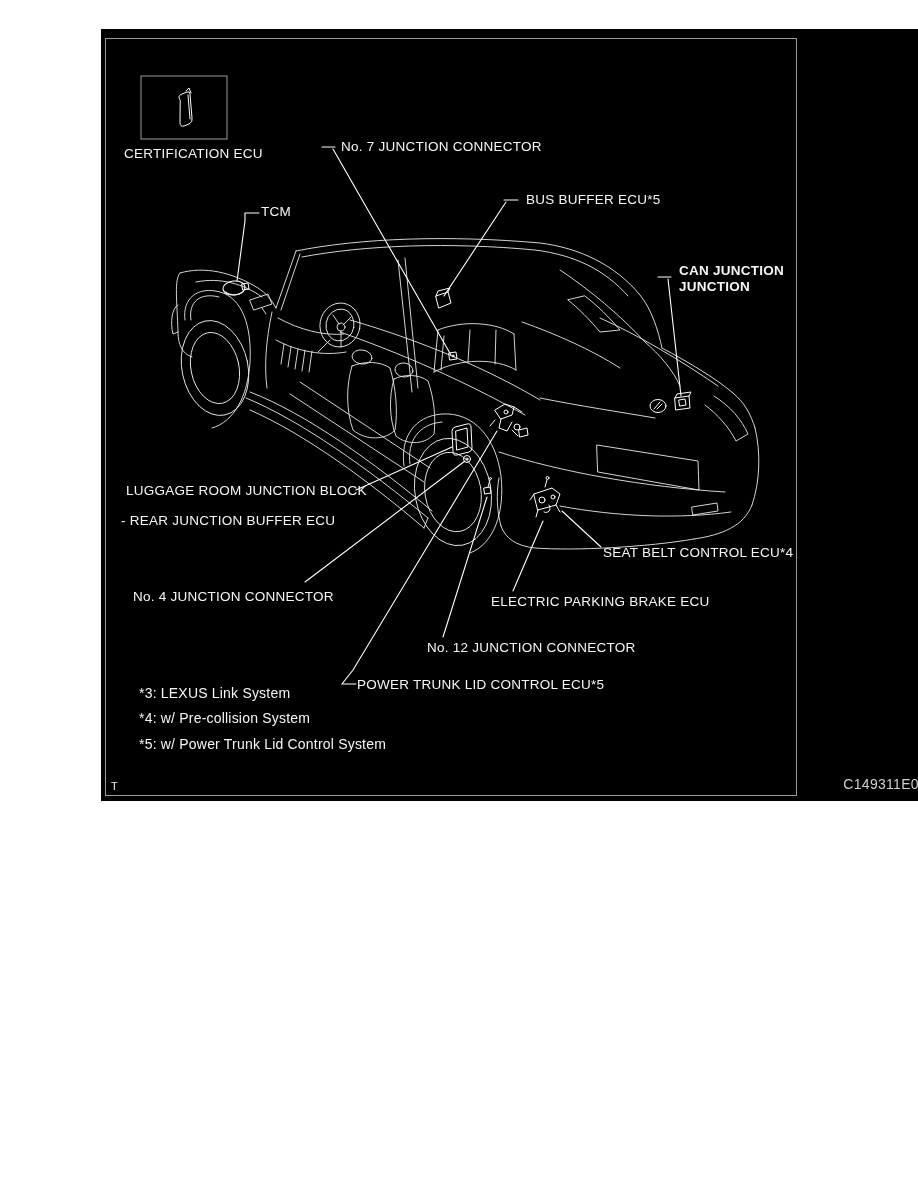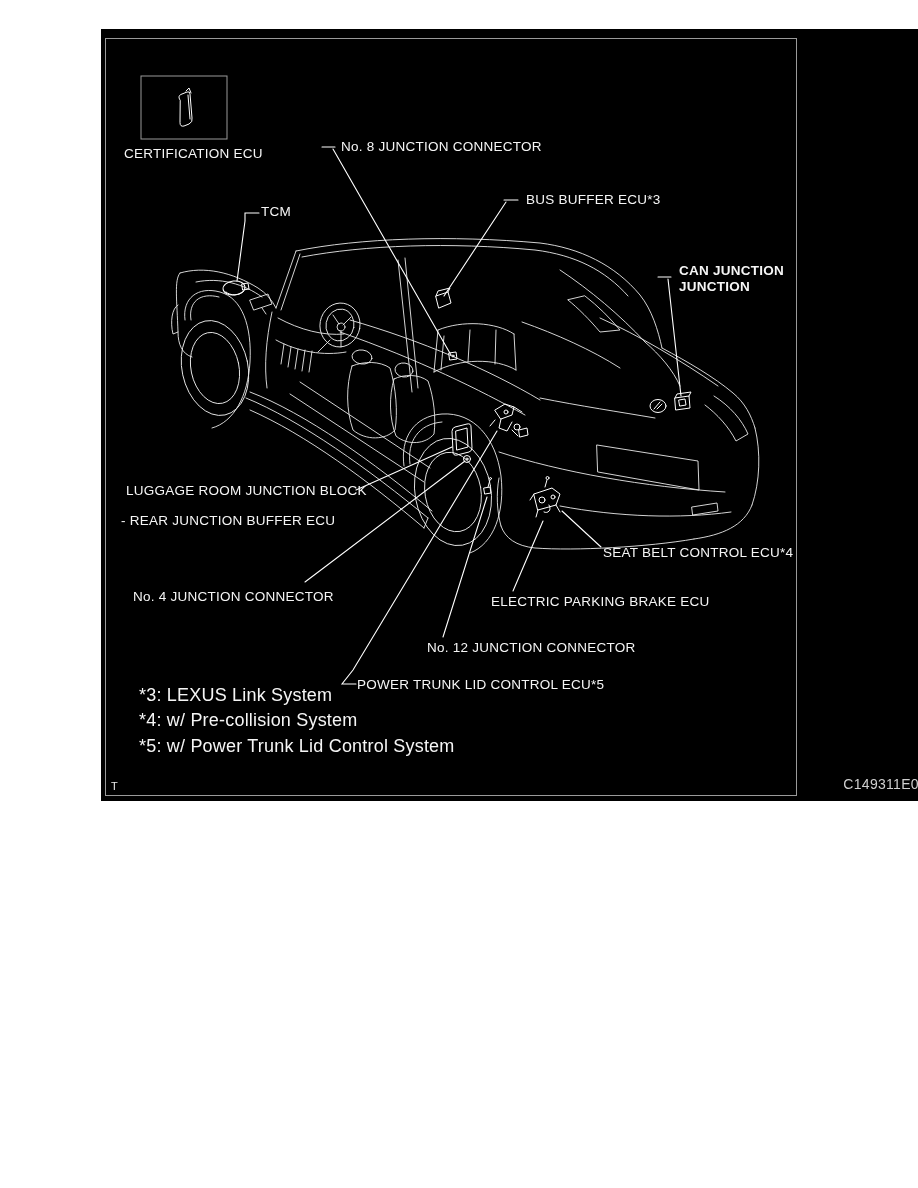--- a/index.html
+++ b/index.html
@@ -5,21 +5,21 @@
   html,body{margin:0;padding:0;background:#ffffff;}
   .page{position:relative;width:918px;height:1188px;background:#ffffff;overflow:hidden;
         font-family:"Liberation Sans", sans-serif;}
   .panel{position:absolute;left:101px;top:29px;width:849px;height:772px;background:#000000;}
   .inner-border{position:absolute;left:4px;top:9px;width:692px;height:758px;
         border:1px solid #9a9a9a;box-sizing:border-box;}
   .panel svg{position:absolute;left:0;top:0;}
   .lbl{position:absolute;color:#f5f5f5;font-size:13.5px;line-height:16px;
         letter-spacing:0.25px;white-space:nowrap;}
   .lbl.two-line div{white-space:nowrap;font-weight:bold;}
-  .fn{position:absolute;color:#f5f5f5;font-size:18px;letter-spacing:0.2px;white-space:nowrap;}
+  .fn{position:absolute;color:#f5f5f5;font-size:14px;letter-spacing:0.2px;white-space:nowrap;}
   .corner-marker{position:absolute;color:#e8e8e8;font-size:11px;}
   .fig-code{position:absolute;color:#cfcfcf;font-size:14px;letter-spacing:0.3px;}
   .wire{stroke:#ffffff;stroke-width:0.9;fill:none;stroke-linecap:round;stroke-linejoin:round;opacity:0.92;}
   .leader{stroke:#ffffff;stroke-width:1.1;fill:none;stroke-linecap:round;}
   .icon{stroke:#ffffff;stroke-width:1;fill:none;stroke-linecap:round;stroke-linejoin:round;}
   .box-legend{stroke:#9a9a9a;stroke-width:1;fill:none;}
 </style>
 </head>
 <body>
 
@@ -184,22 +184,22 @@
         <path class="leader" d="M356,490 L452,447"></path>
         <path class="leader" d="M305,582 L465,461"></path>
         <path class="leader" d="M443,637 L487,497"></path>
         <path class="leader" d="M497,431 L353,670 L342,684 L356,684"></path>
         <path class="leader" d="M562,511 L601,547"></path>
         <path class="leader" d="M543,521 L513,591"></path>
       </g>
     </svg>
 
     <div class="lbl" style="left:23px;top:117px">CERTIFICATION ECU</div>
-    <div class="lbl" style="left:240px;top:110px">No. 8 JUNCTION CONNECTOR</div>
-    <div class="lbl" style="left:425px;top:163px">BUS BUFFER ECU*3</div>
+    <div class="lbl" style="left:240px;top:110px">No. 7 JUNCTION CONNECTOR</div>
+    <div class="lbl" style="left:425px;top:163px">BUS BUFFER ECU*5</div>
     <div class="lbl" style="left:160px;top:175px">TCM</div>
     <div class="lbl two-line" style="left:578px;top:234px">
       <div>CAN JUNCTION</div>
       <div>JUNCTION</div>
     </div>
     <div class="lbl" style="left:25px;top:454px">LUGGAGE ROOM JUNCTION BLOCK</div>
     <div class="lbl" style="left:20px;top:484px">- REAR JUNCTION BUFFER ECU</div>
     <div class="lbl" style="left:32px;top:560px">No. 4 JUNCTION CONNECTOR</div>
     <div class="lbl" style="left:502px;top:516px">SEAT BELT CONTROL ECU*4</div>
     <div class="lbl" style="left:390px;top:565px">ELECTRIC PARKING BRAKE ECU</div>

